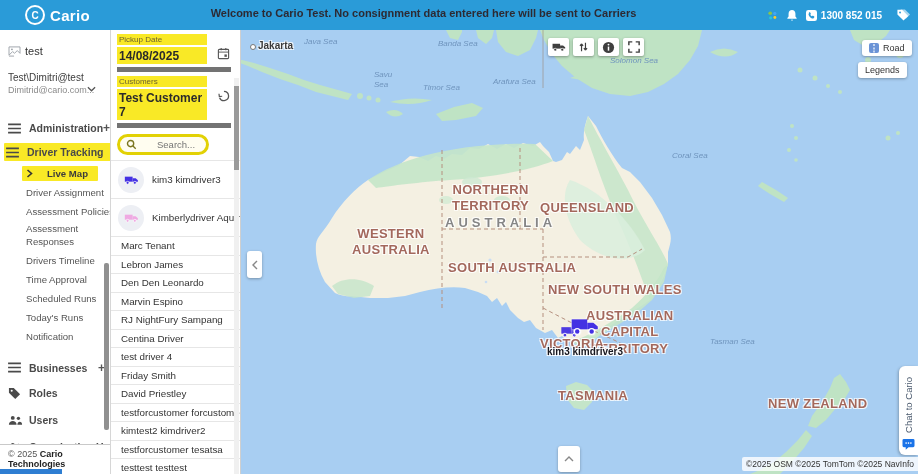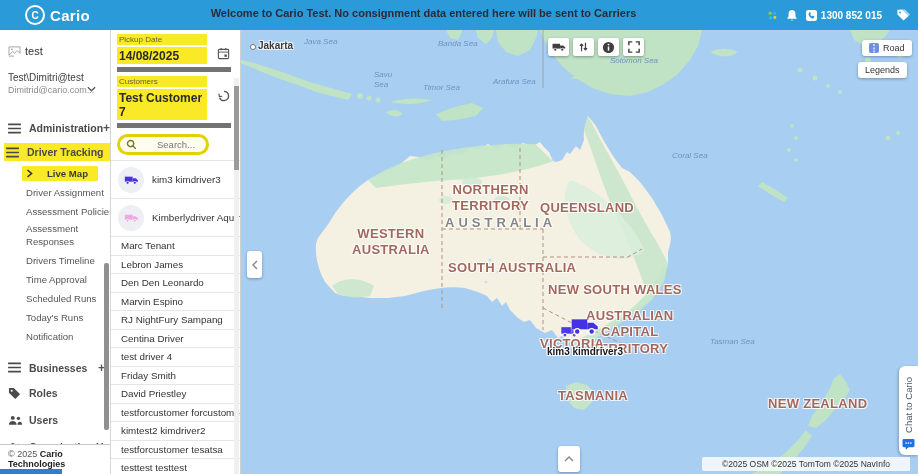--- a/index.html
+++ b/index.html
@@ -82,21 +82,21 @@
               box-shadow:0 1px 3px rgba(0,0,0,.3);display:flex;align-items:center;justify-content:center;cursor:pointer}
   .truck-marker{position:absolute;left:320px;top:286px;width:46px;height:30px;cursor:pointer}
   .truck-marker .back{position:absolute;left:0;top:8px;opacity:.95}
   .truck-marker .front{position:absolute;left:10px;top:0;filter:drop-shadow(0 0 1px #fff)}
   .marker-label{position:absolute;left:291px;top:316px;width:108px;text-align:center;font-size:10px;font-weight:bold;color:#17171f;pointer-events:none;
                 text-shadow:-1px -1px 0 #fff,1px -1px 0 #fff,-1px 1px 0 #fff,1px 1px 0 #fff}
   .chat-tab{position:absolute;right:0;top:336px;width:19px;height:84px;background:#fff;border-radius:6px 0 0 6px;
             box-shadow:-1px 1px 3px rgba(0,0,0,.25);display:flex;flex-direction:column;align-items:center;justify-content:flex-end;
             padding-bottom:5px;gap:5px;cursor:pointer}
   .chat-text{writing-mode:vertical-rl;transform:rotate(180deg);font-size:9.5px;color:#49596d}
-  .attribution{position:absolute;right:8px;bottom:3px;background:rgba(255,255,255,.8);font-size:8.5px;color:#333;padding:2px 20px;border-radius:2px 0 0 2px}
+  .attribution{position:absolute;right:0;bottom:3px;background:rgba(255,255,255,.8);font-size:8.5px;color:#333;padding:2px 4px;border-radius:2px 0 0 2px}
   .bottom-strip{position:absolute;left:0;top:469px;width:62px;height:5px;background:#2e7ed2;z-index:50}
 </style>
 </head>
 <body>
 
 <header class="topbar">
   <div class="brand">
     <span class="brand-circle">C</span>
     <span class="brand-name">Cario</span>
   </div>

